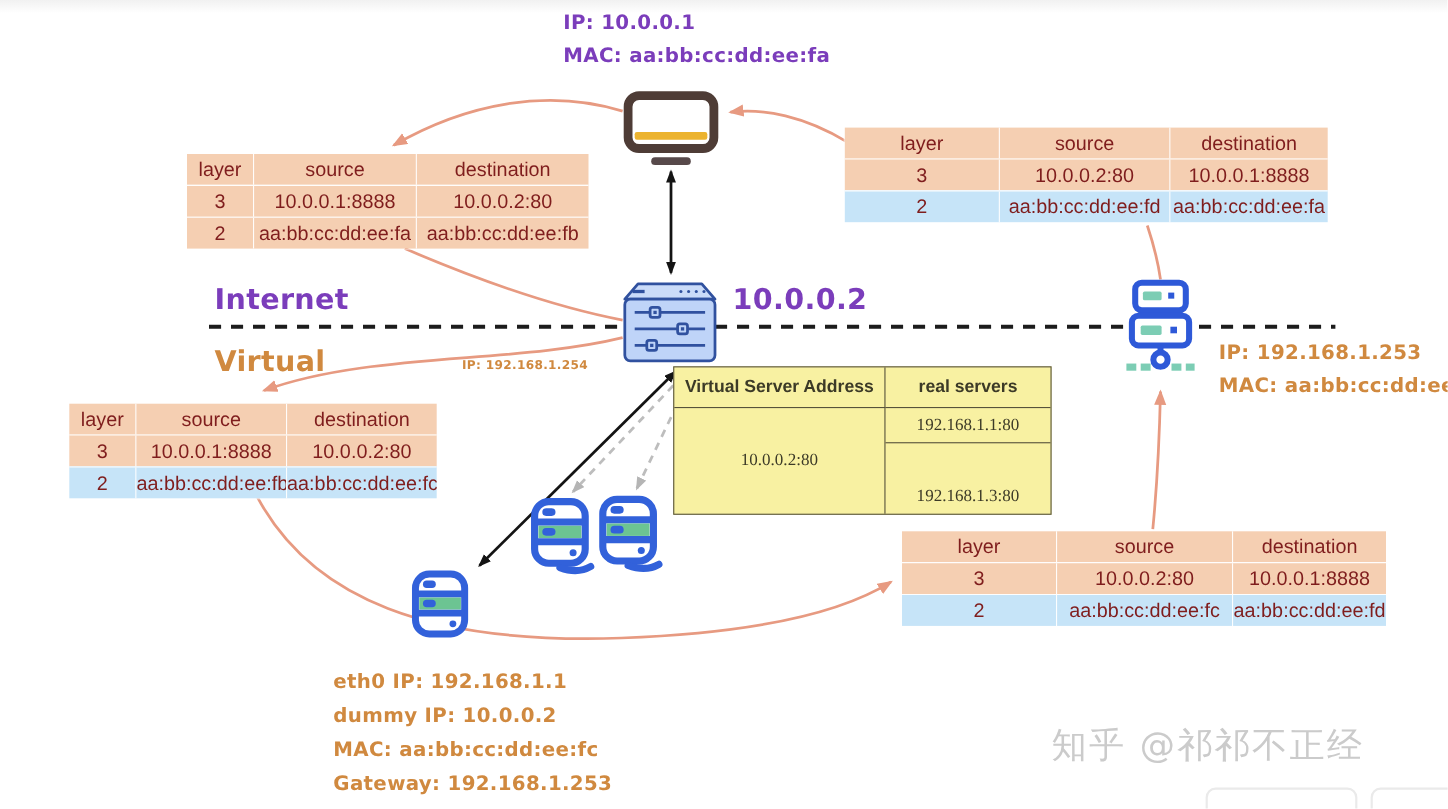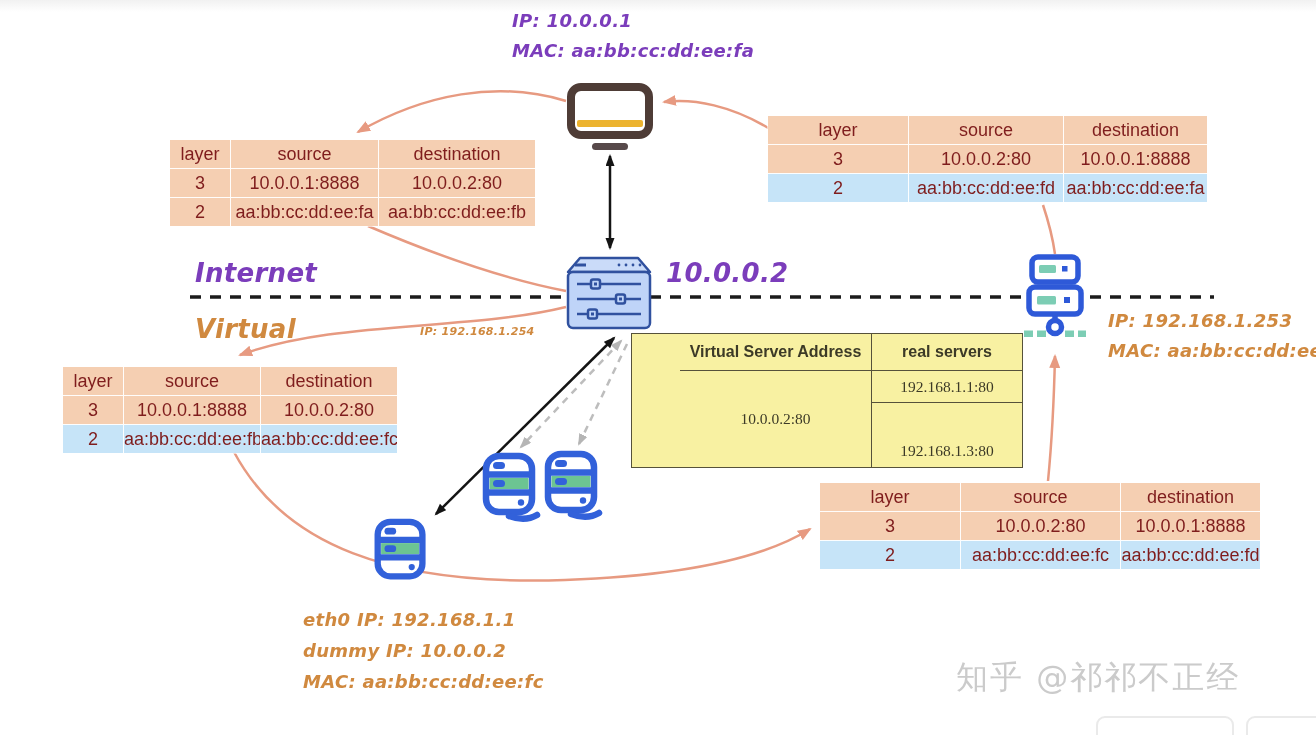--- a/index.html
+++ b/index.html
@@ -17,36 +17,36 @@
   .icon svg{overflow:visible;display:block;}
   
   .ptable{position:absolute;z-index:2;box-shadow:0 0 0 1px rgba(255,255,255,.6);}
   .prow{display:grid;grid-template-columns:var(--c1) var(--c2) var(--c3);}
   .prow + .prow{border-top:1px solid rgba(255,255,255,.95);}
   .peach{background:#f5cfb2;}
   .blue{background:#c6e4f8;}
   .pcell{height:28px;line-height:28px;text-align:center;font-size:18px;color:#7f1d1d;white-space:nowrap;overflow:hidden;}
   .pcell + .pcell{border-left:1px solid rgba(255,255,255,.95);}
   
-  .nat{position:absolute;left:631px;top:333px;z-index:2;
+  .nat{position:absolute;left:612px;top:333px;z-index:2;
     display:grid;grid-template-columns:192px 150px;grid-template-rows:37px 32px 32px 32px;
-    background:#f8f1a2;border:1.5px solid #56523a;color:#3c3a27;padding-left:48px;}
+    background:#f8f1a2;border:1.5px solid #56523a;color:#3c3a27;}
   .ncell{display:flex;align-items:center;justify-content:center;font-size:15.5px;
     font-family:"Liberation Serif", serif;}
   .nhead{font-family:"Liberation Sans", sans-serif;font-weight:bold;font-size:16px;
     border-bottom:1.5px solid #56523a;}
   .nh1{grid-column:1;grid-row:1;border-right:1.5px solid #56523a;}
   .nh2{grid-column:2;grid-row:1;}
   .nvip{grid-column:1;grid-row:2/5;border-right:1.5px solid #56523a;}
   .nrs1{grid-column:2;grid-row:2;border-bottom:1px solid #56523a;}
   .nrs2{grid-column:2;grid-row:3;border-bottom:1px solid #56523a;}
   .nrs3{grid-column:2;grid-row:4;}
   
   .hand{position:absolute;z-index:3;font-family:"DejaVu Sans", sans-serif;
-    font-style:italic;font-weight:700;letter-spacing:.3px;white-space:nowrap;}
+    font-weight:700;letter-spacing:.3px;white-space:nowrap;}
   .purple{color:#7b3dbb;}
   .orange{color:#d0893f;}
   .zone{font-size:26px;}
   .note{font-size:18px;line-height:30px;}
   .note div{display:block;}
   .routerip{font-size:26px;}
   .routernote{font-size:11px;line-height:24px;}
   .servernote{font-size:18px;line-height:31px;}
   
   .watermark{position:absolute;left:956px;top:656px;z-index:4;
@@ -272,17 +272,18 @@
 
 <div class="hand orange note" style="left:1108px;top:306px">
   <div>IP: 192.168.1.253</div>
   <div>MAC: aa:bb:cc:dd:ee:fd</div>
 </div>
 
 <div class="hand orange servernote" style="left:303px;top:604px">
   <div>eth0 IP: 192.168.1.1</div>
   <div>dummy IP: 10.0.0.2</div>
   <div>MAC: aa:bb:cc:dd:ee:fc</div>
+  <div>Gateway: 192.168.1.253</div>
 </div>
 
 <div class="watermark">知乎 @祁祁不正经</div>
 <div class="pill pill1"></div>
 <div class="pill pill2"></div>
 
 </body></html>

